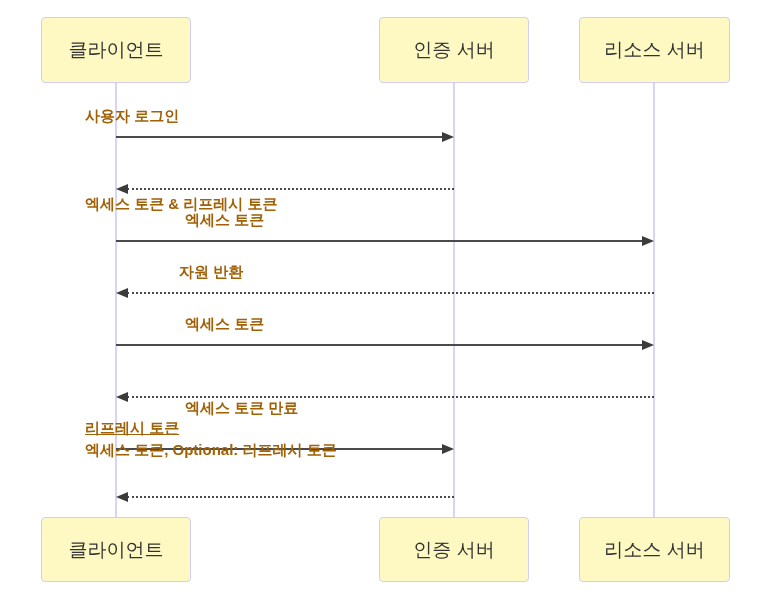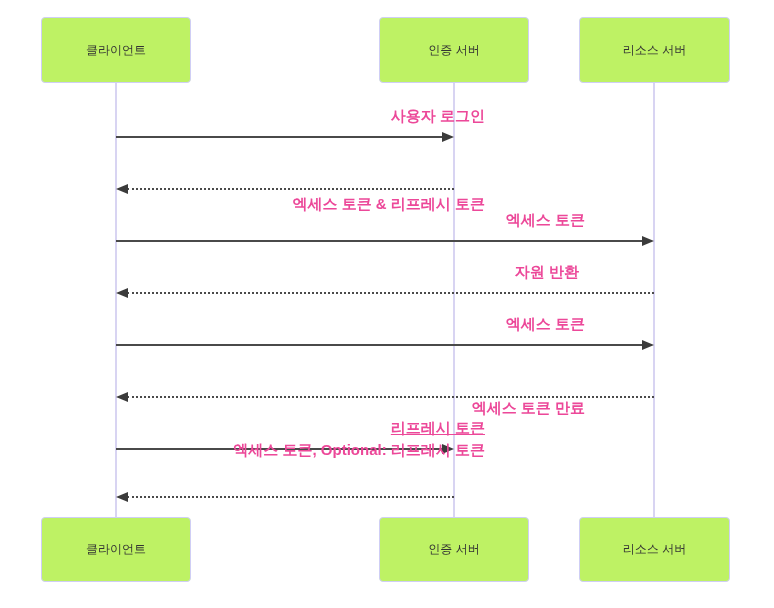--- a/index.html
+++ b/index.html
@@ -2,31 +2,31 @@
 <html><head>
 <meta charset="utf-8">
 <style>
   html,body{margin:0;padding:0;background:#ffffff;}
   #diagram{
     position:relative;width:774px;height:608px;background:#ffffff;overflow:hidden;
     font-family:"Liberation Sans","DejaVu Sans",sans-serif;
   }
   .actor-box{
     position:absolute;height:66px;
-    background:#bef264;border:1px solid #cfcef5;border-radius:4px;
+    background:#fef9c3;border:1px solid #cfcef5;border-radius:4px;
     display:flex;align-items:center;justify-content:center;
     box-sizing:border-box;
-    font-size:12px;color:#333333;
+    font-size:19px;color:#333333;
   }
   .lifeline{
     position:absolute;width:2px;top:83px;height:434px;background:#d8d4f2;
   }
   .msg-label{
     position:absolute;width:400px;height:20px;line-height:20px;
-    text-align:right;font-size:15px;font-weight:bold;color:#ec4899;
+    text-align:left;font-size:15px;font-weight:bold;color:#a16207;
     white-space:nowrap;
   }
   .msg-line{position:absolute;height:0;border-top:2px solid #4a4a4a;}
   .msg-line.dotted{border-top-style:dotted;}
   .head-right{
     position:absolute;width:0;height:0;
     border-top:5px solid transparent;border-bottom:5px solid transparent;
     border-left:12px solid #3b3b3b;
   }
   .head-left{

